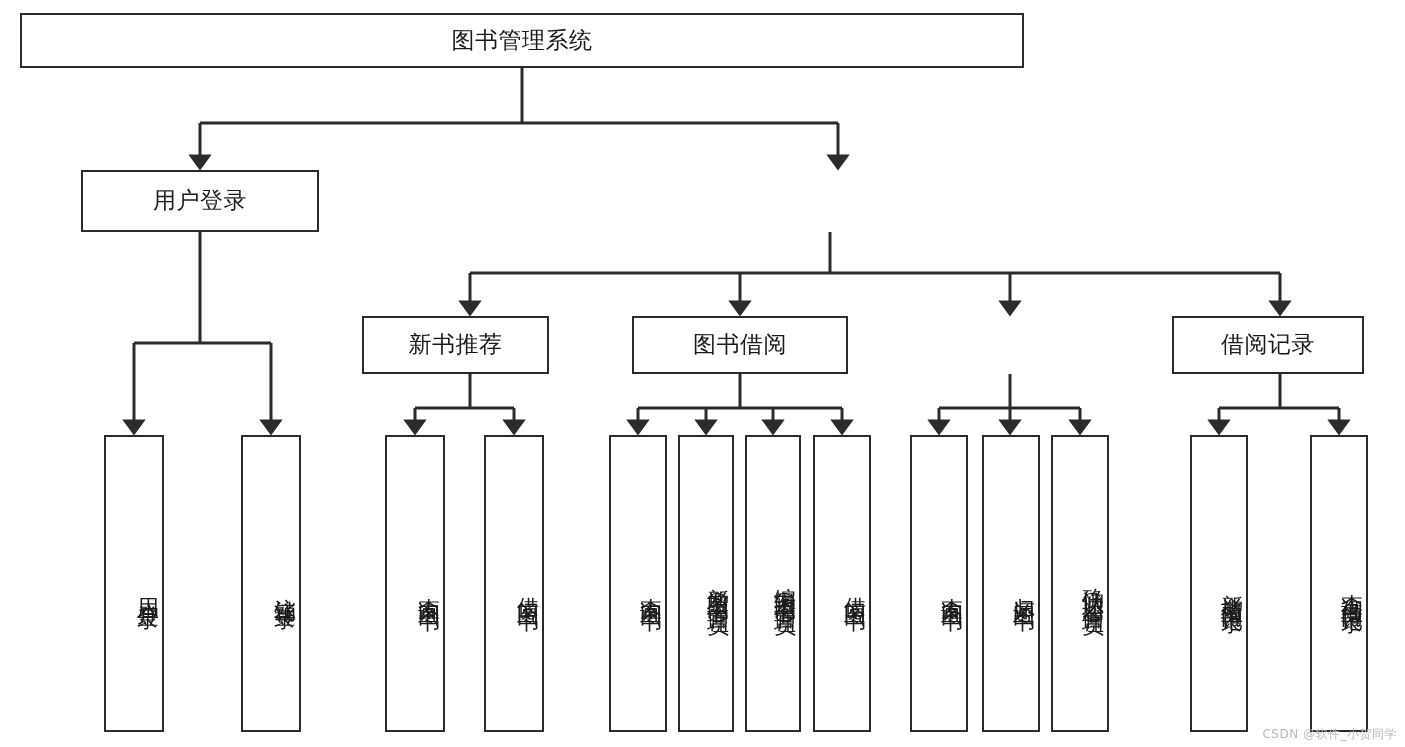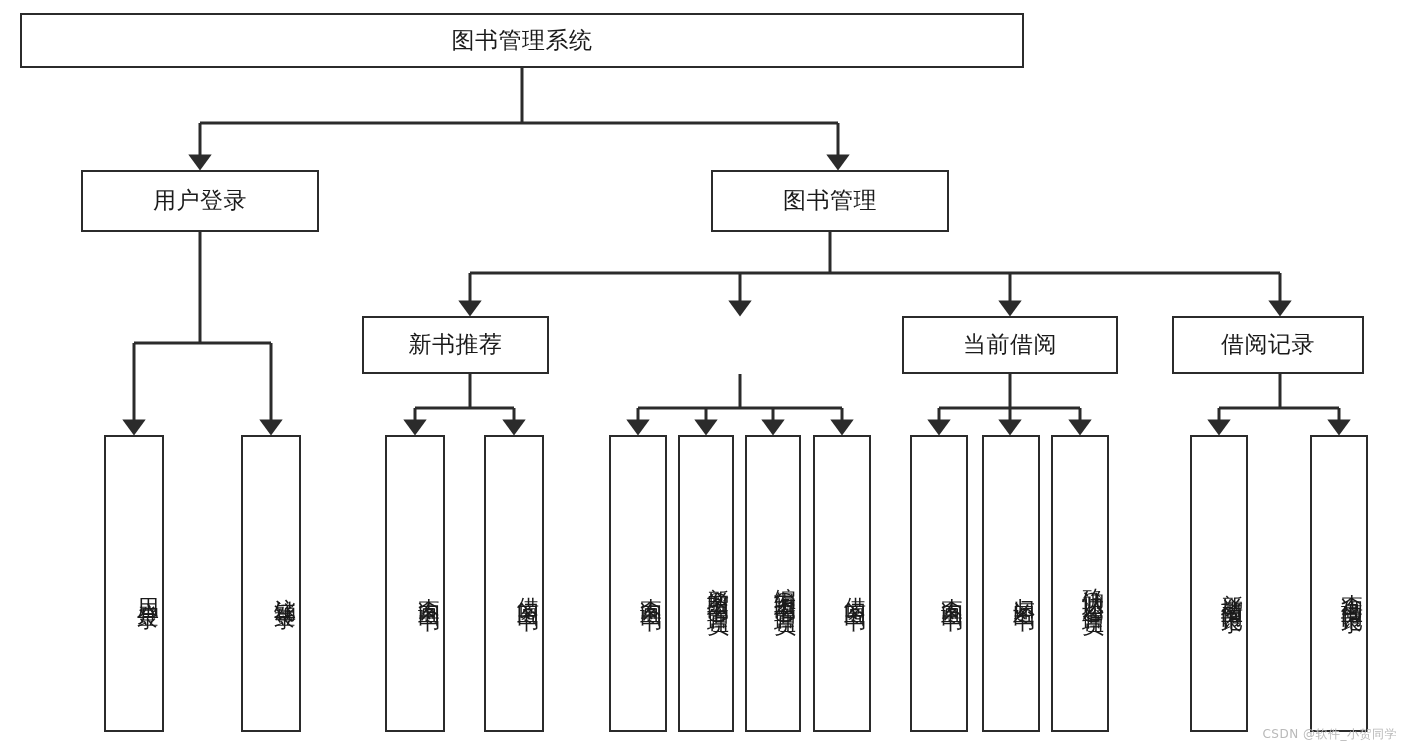--- a/index.html
+++ b/index.html
@@ -135,29 +135,26 @@
     </g>
   </svg>
 
   <div class="node horiz" style="left: 20px; top: 13px; width: 1004px; height: 55px; border-color: rgb(43, 43, 43); background: rgb(255, 255, 255); color: rgb(26, 26, 26);">
     <span class="node-label">图书管理系统</span>
   </div>
 
   <div class="node horiz" style="left: 81px; top: 170px; width: 238px; height: 62px; border-color: rgb(43, 43, 43); background: rgb(255, 255, 255); color: rgb(26, 26, 26);">
     <span class="node-label">用户登录</span>
   </div>
-  <div class="node horiz" style="left: 711px; top: 170px; width: 238px; height: 62px; border-color: rgb(43, 43, 43); background: rgb(255, 255, 255); color: rgb(26, 26, 26);">
-    <span class="node-label">图书管理</span>
-  </div>
 
   <div class="node horiz" style="left: 362px; top: 316px; width: 187px; height: 58px; border-color: rgb(43, 43, 43); background: rgb(255, 255, 255); color: rgb(26, 26, 26);">
     <span class="node-label">新书推荐</span>
   </div>
-  <div class="node horiz" style="left: 902px; top: 316px; width: 216px; height: 58px; border-color: rgb(43, 43, 43); background: rgb(255, 255, 255); color: rgb(26, 26, 26);">
-    <span class="node-label">当前借阅</span>
+  <div class="node horiz" style="left: 632px; top: 316px; width: 216px; height: 58px; border-color: rgb(43, 43, 43); background: rgb(255, 255, 255); color: rgb(26, 26, 26);">
+    <span class="node-label">图书借阅</span>
   </div>
   <div class="node horiz" style="left: 1172px; top: 316px; width: 192px; height: 58px; border-color: rgb(43, 43, 43); background: rgb(255, 255, 255); color: rgb(26, 26, 26);">
     <span class="node-label">借阅记录</span>
   </div>
 
   <div class="node vert" style="left: 104px; top: 435px; width: 60px; height: 297px; border-color: rgb(43, 43, 43); background: rgb(255, 255, 255); color: rgb(26, 26, 26);">
     <span class="node-label">用户登录</span>
   </div>
   <div class="node vert" style="left: 241px; top: 435px; width: 60px; height: 297px; border-color: rgb(43, 43, 43); background: rgb(255, 255, 255); color: rgb(26, 26, 26);">
     <span class="node-label">注销登录</span>

